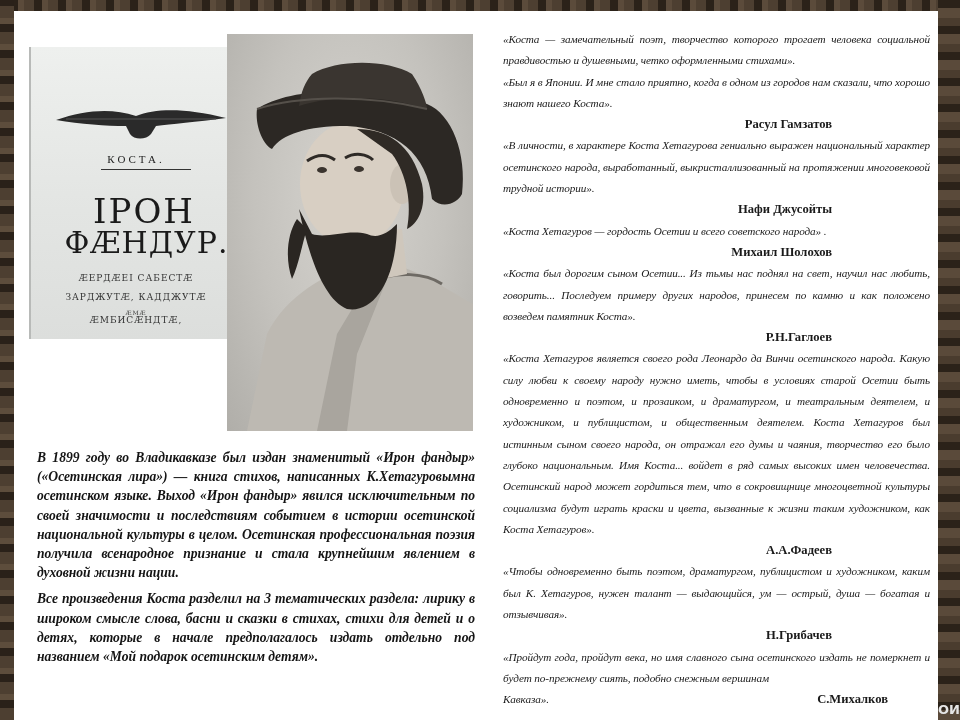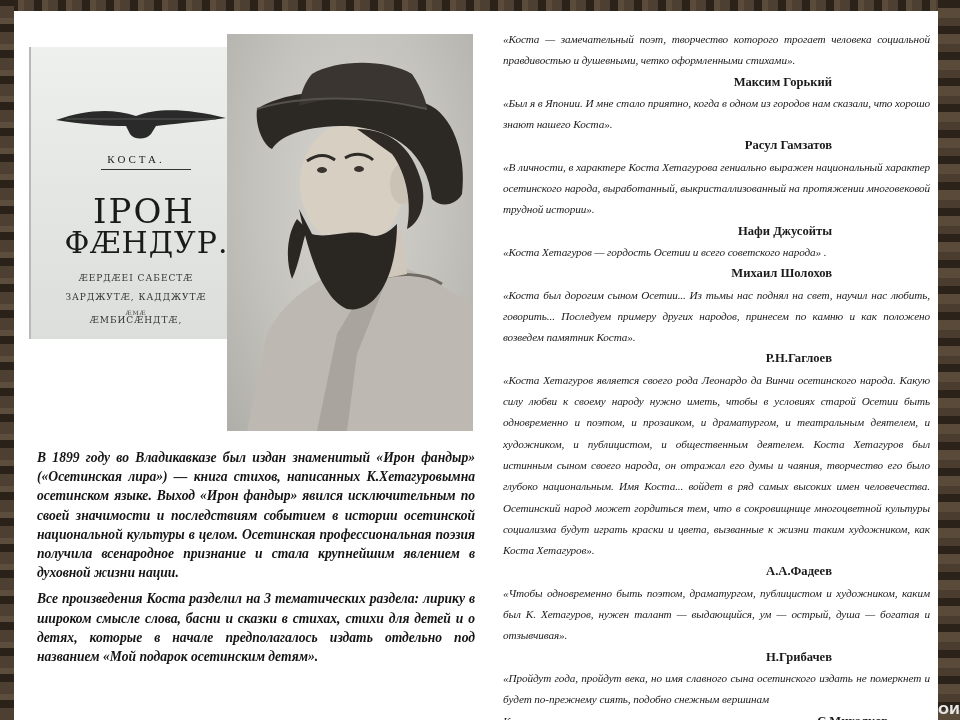--- a/index.html
+++ b/index.html
@@ -170,21 +170,20 @@
     </svg>
   </div>
 
   <div class="left-text">
     <p>В 1899 году во Владикавказе был издан знаменитый «Ирон фандыр» («Осетинская лира») — книга стихов, написанных К.Хетагуровымна осетинском языке. Выход «Ирон фандыр» явился исключительным по своей значимости и последствиям событием в истории осетинской национальной культуры в целом. Осетинская профессиональная поэзия получила всенародное признание и стала крупнейшим явлением в духовной жизни нации.</p>
     <p>Все произведения Коста разделил на 3 тематических раздела: лирику в широком смысле слова, басни и сказки в стихах, стихи для детей и о детях, которые в начале предполагалось издать отдельно под названием «Мой подарок осетинским детям».</p>
   </div>
 
   <div class="quotes">
     <div class="quote">«Коста — замечательный поэт, творчество которого трогает человека социальной правдивостью и душевными, четко оформленными стихами».</div>
-    <div class="quote-author">Максим Горький</div>
 
     <div class="quote">«Был я в Японии. И мне стало приятно, когда в одном из городов нам сказали, что хорошо знают нашего Коста».</div>
     <div class="quote-author">Расул Гамзатов</div>
 
     <div class="quote">«В личности, в характере Коста Хетагурова гениально выражен национальный характер осетинского народа, выработанный, выкристаллизованный на протяжении многовековой трудной истории».</div>
     <div class="quote-author">Нафи Джусойты</div>
 
     <div class="quote">«Коста Хетагуров — гордость Осетии и всего советского народа» .</div>
     <div class="quote-author">Михаил Шолохов</div>
 

